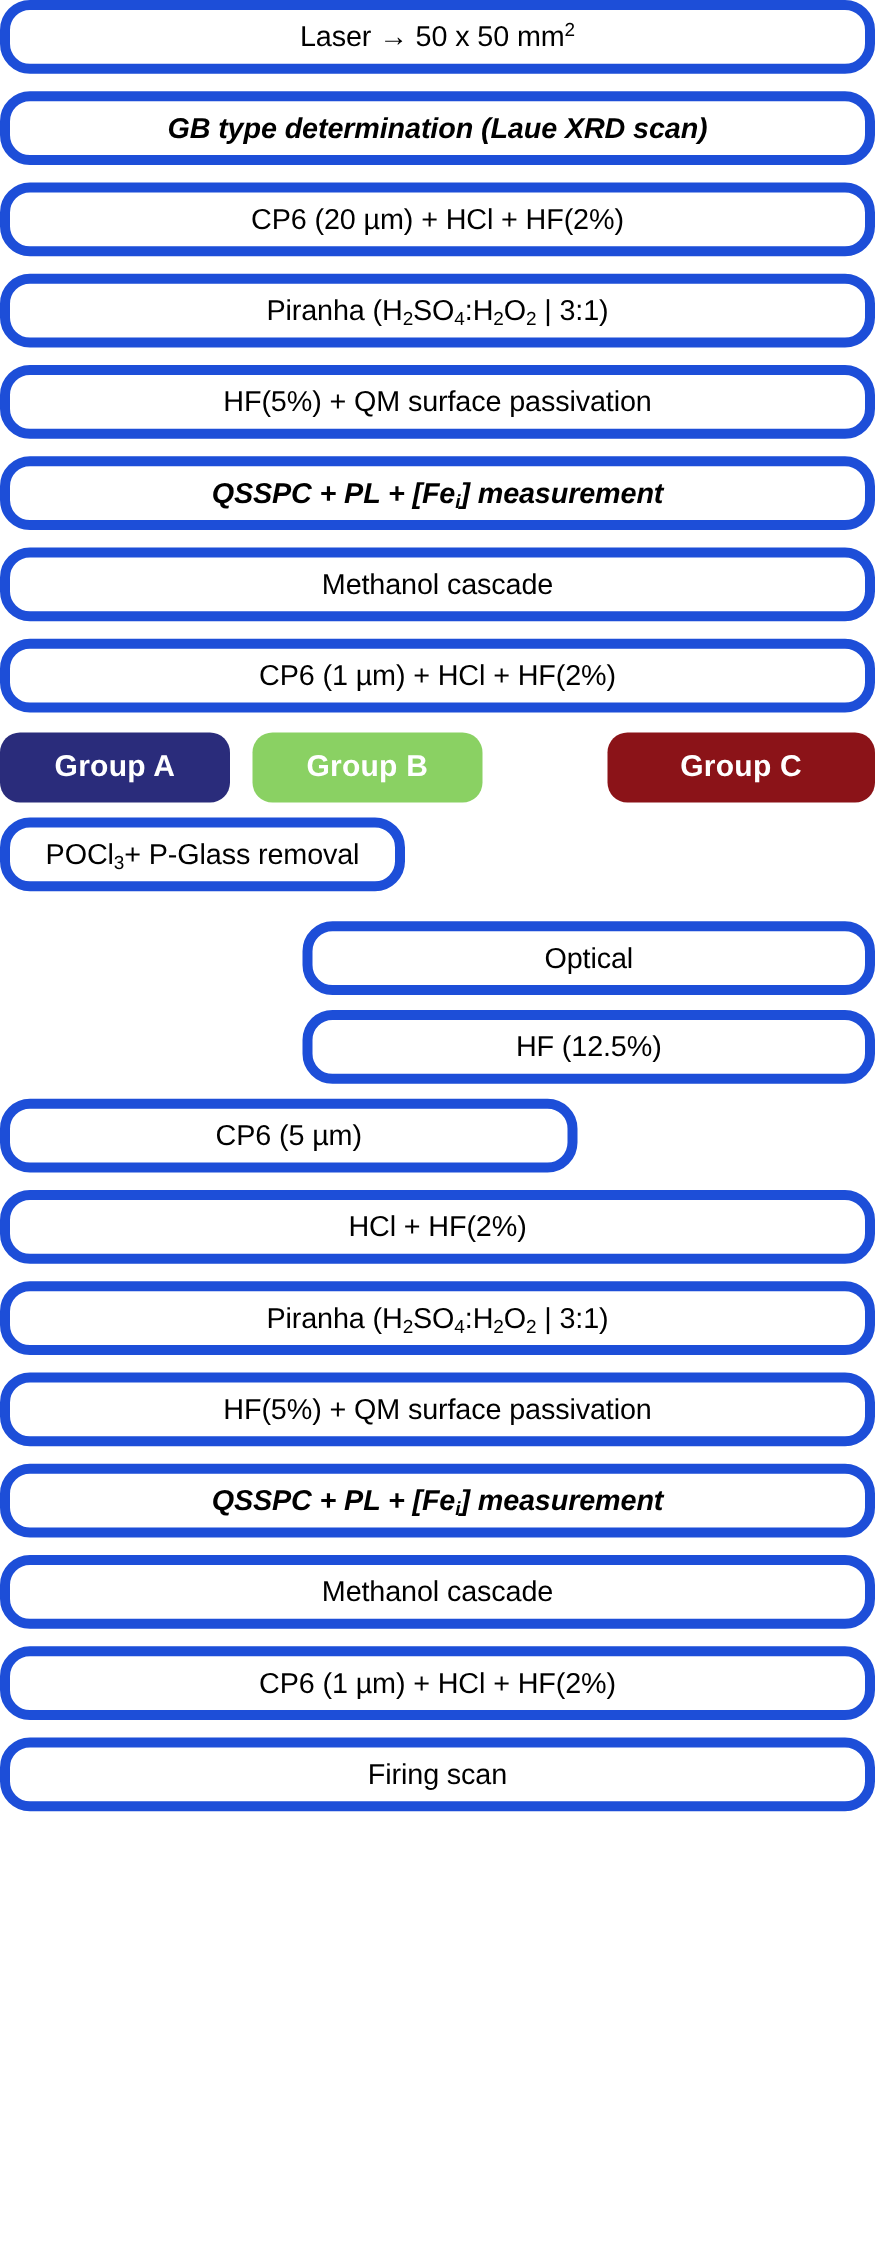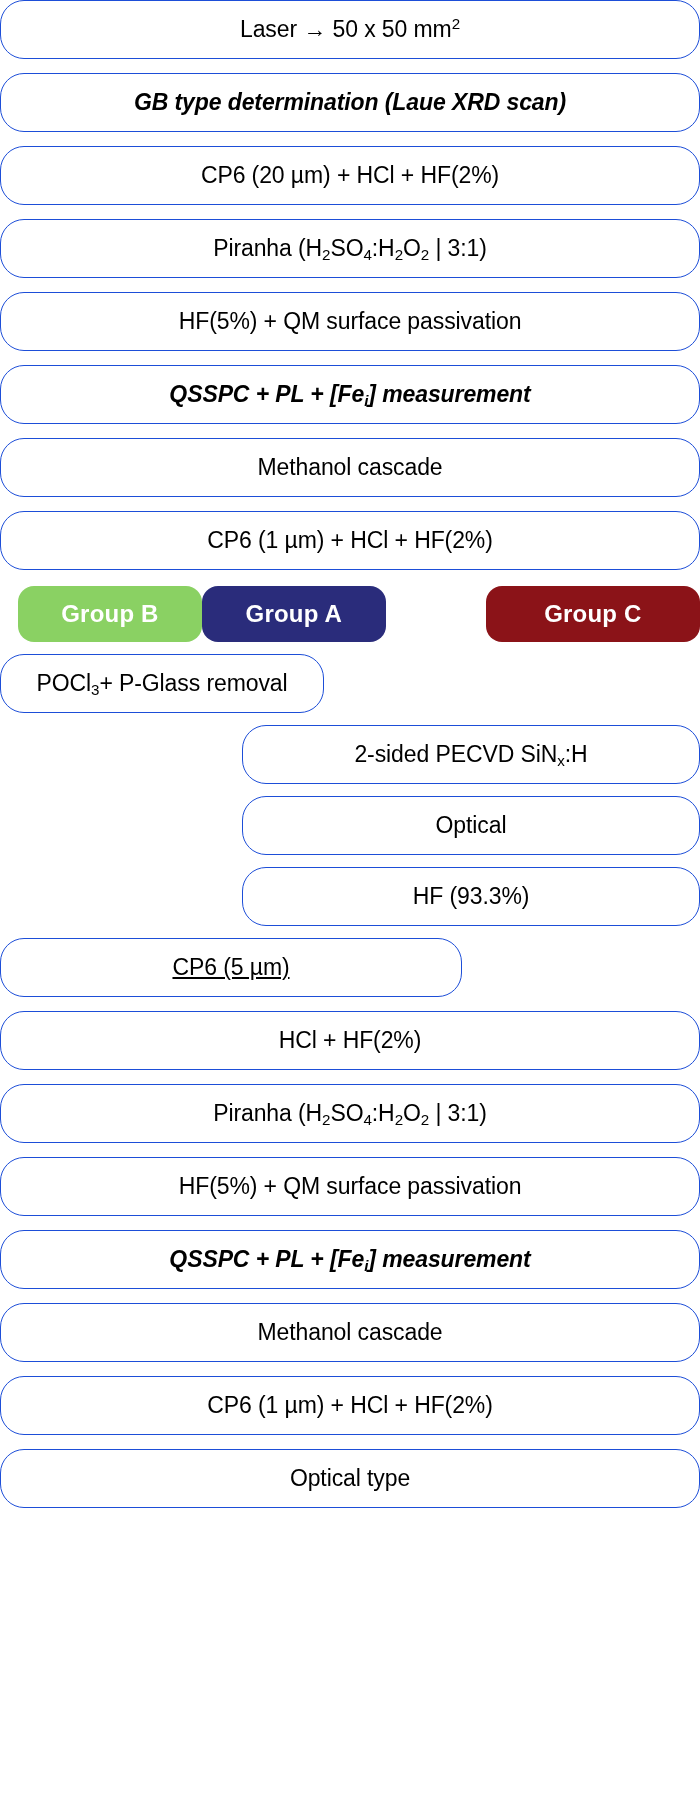--- a/index.html
+++ b/index.html
@@ -25,21 +25,21 @@
   .row {
     position: relative;
     width: 700px;
     display: flex;
     flex-direction: row;
     align-items: stretch;
   }
 
   .step {
     box-sizing: border-box;
-    border: 1px solid #1d4ed8;
+    border: 8px solid #1d4ed8;
     border-radius: 24px;
     background: #ffffff;
     color: #000000;
     height: 59px;
     display: flex;
     align-items: center;
     justify-content: center;
     text-align: center;
     font-size: 23px;
     font-weight: 400;
@@ -65,21 +65,20 @@
     margin-left: 242px;
   }
 
   
   .narrow-left {
     width: 324px;
   }
 
   .split-left {
     width: 462px;
-    text-decoration: underline;
   }
   .split-right {
     width: 222px;
     margin-left: 16px;
   }
 
   
   .group-row {
     display: flex;
     flex-direction: row;
@@ -162,47 +161,42 @@
     <div class="step full">Methanol cascade</div>
   </div>
   <div class="gap-14"></div>
 
   <div class="row">
     <div class="step full">CP6 (1 µm) + HCl + HF(2%)</div>
   </div>
   <div class="gap-16"></div>
 
   <div class="group-row">
+    <div class="group group-a" style="background:#2a2c7b">Group A</div>
     <div class="group group-b" style="background:#8ad163">Group B</div>
-    <div class="group group-a" style="background:#2a2c7b">Group A</div>
     <div class="group group-c" style="background:#8b1318">Group C</div>
   </div>
   <div class="gap-12"></div>
 
   <div class="row">
     <div class="step narrow-left">
       <span class="lbl"><span>POCl</span><sub>3</sub><span>+ P-Glass removal</span></span>
     </div>
   </div>
   <div class="gap-12"></div>
 
-  <div class="row">
-    <div class="step indent-right">
-      <span class="lbl"><span>2-sided PECVD SiN</span><sub>x</sub><span>:H</span></span>
-    </div>
-  </div>
   <div class="gap-12"></div>
 
   <div class="row">
     <div class="step indent-right">Optical</div>
   </div>
   <div class="gap-12"></div>
 
   <div class="row">
-    <div class="step indent-right">HF (93.3%)</div>
+    <div class="step indent-right">HF (12.5%)</div>
   </div>
   <div class="gap-12"></div>
 
   <div class="row">
     <div class="step split-left">CP6 (5 µm)</div>
   </div>
   <div class="gap-14"></div>
 
   <div class="row">
     <div class="step full">HCl + HF(2%)</div>
@@ -232,16 +226,16 @@
     <div class="step full">Methanol cascade</div>
   </div>
   <div class="gap-14"></div>
 
   <div class="row">
     <div class="step full">CP6 (1 µm) + HCl + HF(2%)</div>
   </div>
   <div class="gap-14"></div>
 
   <div class="row">
-    <div class="step full">Optical type</div>
+    <div class="step full">Firing scan</div>
   </div>
 
 </div>
 
 </body></html>

